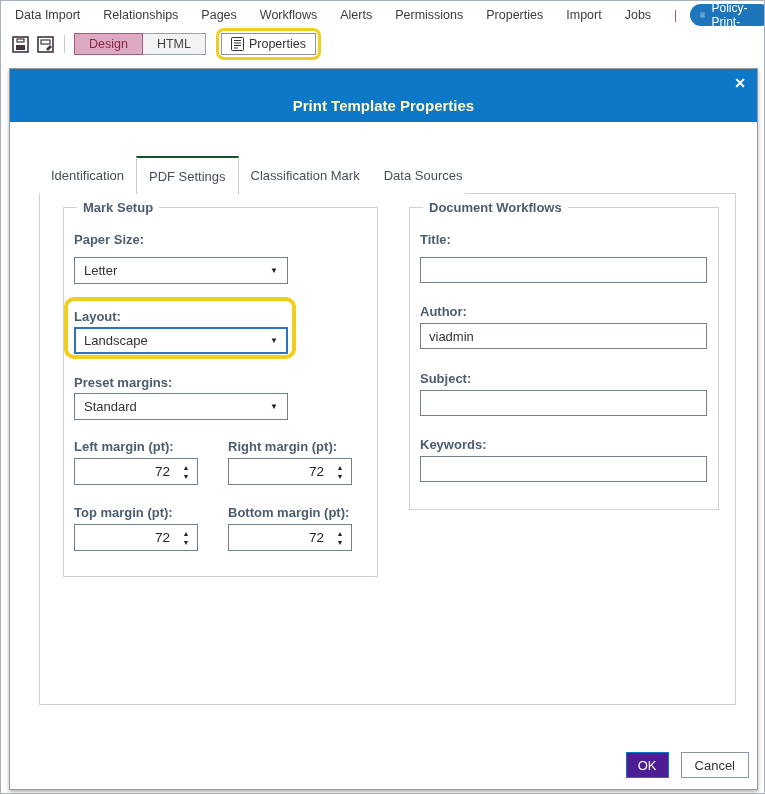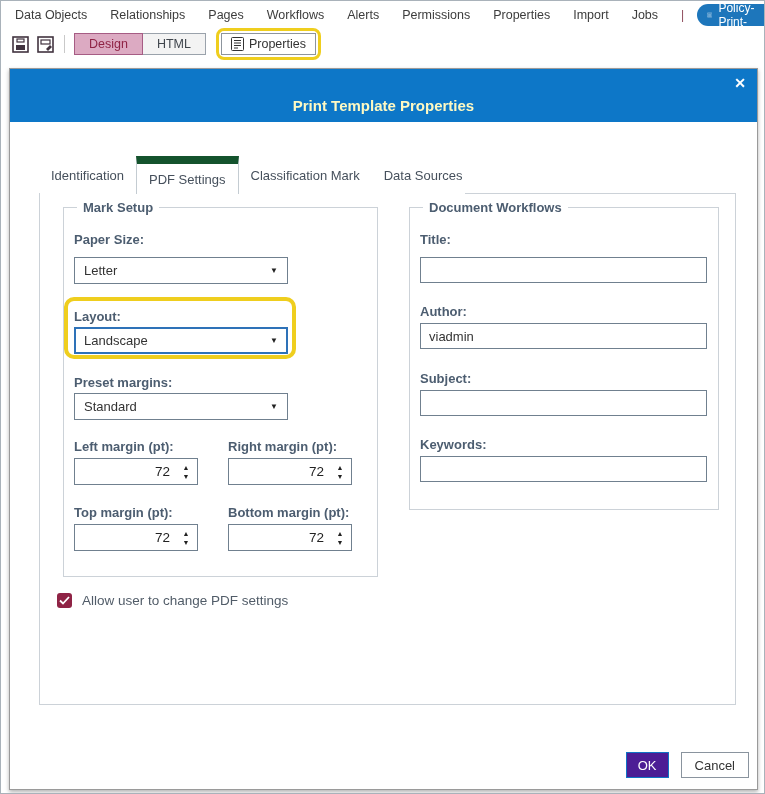--- a/index.html
+++ b/index.html
@@ -42,21 +42,21 @@
   .dialog-header { position: absolute; top: 0; left: 0; right: 0; height: 53px;
                    background: #0d77c8; }
   .dialog-title { position: absolute; width: 100%; text-align: center; top: 28px;
                   color: #fef9c3; font-weight: bold; font-size: 15px; }
   .dialog-close { position: absolute; top: 6px; right: 11px; color: #fff;
                   font-weight: bold; font-size: 14px; cursor: pointer; }
 
   .tabs { position: absolute; left: 29px; top: 87px; display: flex; height: 38px;
           font-size: 13px; color: #46505c; }
   .tab { padding: 0 12px; display: flex; align-items: center; cursor: pointer; }
-  .tab.active { background: #fff; border-top: 8px solid #14532d;
+  .tab.active { background: #fff; border-top: 2px solid #14532d;
                 border-left: 1px solid #c4ccd2; border-right: 1px solid #c4ccd2;
                 position: relative; z-index: 2; }
 
   .panel { position: absolute; left: 29px; top: 124px; width: 697px; height: 512px;
            border: 1px solid #ccd2d8; border-top: none; background: #fff; }
   .panel-topline { position: absolute; left: 425px; top: 0; right: 0; height: 1px;
                    background: #ccd2d8; }
 
   .group { position: absolute; border: 1px solid #ccd2d8; background: #fff; }
   .group-legend { position: absolute; top: -8px; left: 13px; background: #fff;
@@ -99,21 +99,21 @@
             padding: 4px 11px; font-size: 13px; font-family: inherit; cursor: pointer; }
   .btn-cancel { background: #fff; color: #333; border: 1px solid #8a949e; height: 26px;
                 padding: 0 13px; font-size: 13px; font-family: inherit; cursor: pointer; }
 </style>
 </head>
 <body>
 
 <div class="page">
 
   <div class="topnav">
-    <span class="nav-item">Data Objects</span>
+    <span class="nav-item">Data Import</span>
     <span class="nav-item">Relationships</span>
     <span class="nav-item">Pages</span>
     <span class="nav-item">Workflows</span>
     <span class="nav-item">Alerts</span>
     <span class="nav-item">Permissions</span>
     <span class="nav-item">Properties</span>
     <span class="nav-item">Import</span>
     <span class="nav-item">Jobs</span>
     <div class="nav-right">
       <span class="nav-sep">|</span>
@@ -246,28 +246,20 @@
         <span class="field-label" style="left:10px; top:96px;">Author:</span>
         <input class="text-input" style="left: 10px; top: 115px; width: 287px;" value="viadmin">
 
         <span class="field-label" style="left:10px; top:163px;">Subject:</span>
         <input class="text-input" style="left: 10px; top: 182px; width: 287px;" value="">
 
         <span class="field-label" style="left:10px; top:229px;">Keywords:</span>
         <input class="text-input" style="left: 10px; top: 248px; width: 287px;" value="">
       </div>
 
-      <div class="checkbox-row">
-        <span class="checkbox">
-          <svg width="11" height="9" viewBox="0 0 11 9">
-            <path d="M1 4.5 L4 7.5 L10 1" fill="none" stroke="#fff" stroke-width="1.8"></path>
-          </svg>
-        </span>
-        <span class="checkbox-label">Allow user to change PDF settings</span>
-      </div>
     </div>
 
     <div class="dialog-buttons">
       <button class="btn-ok">OK</button>
       <button class="btn-cancel">Cancel</button>
     </div>
   </div>
 
 </div>
 

